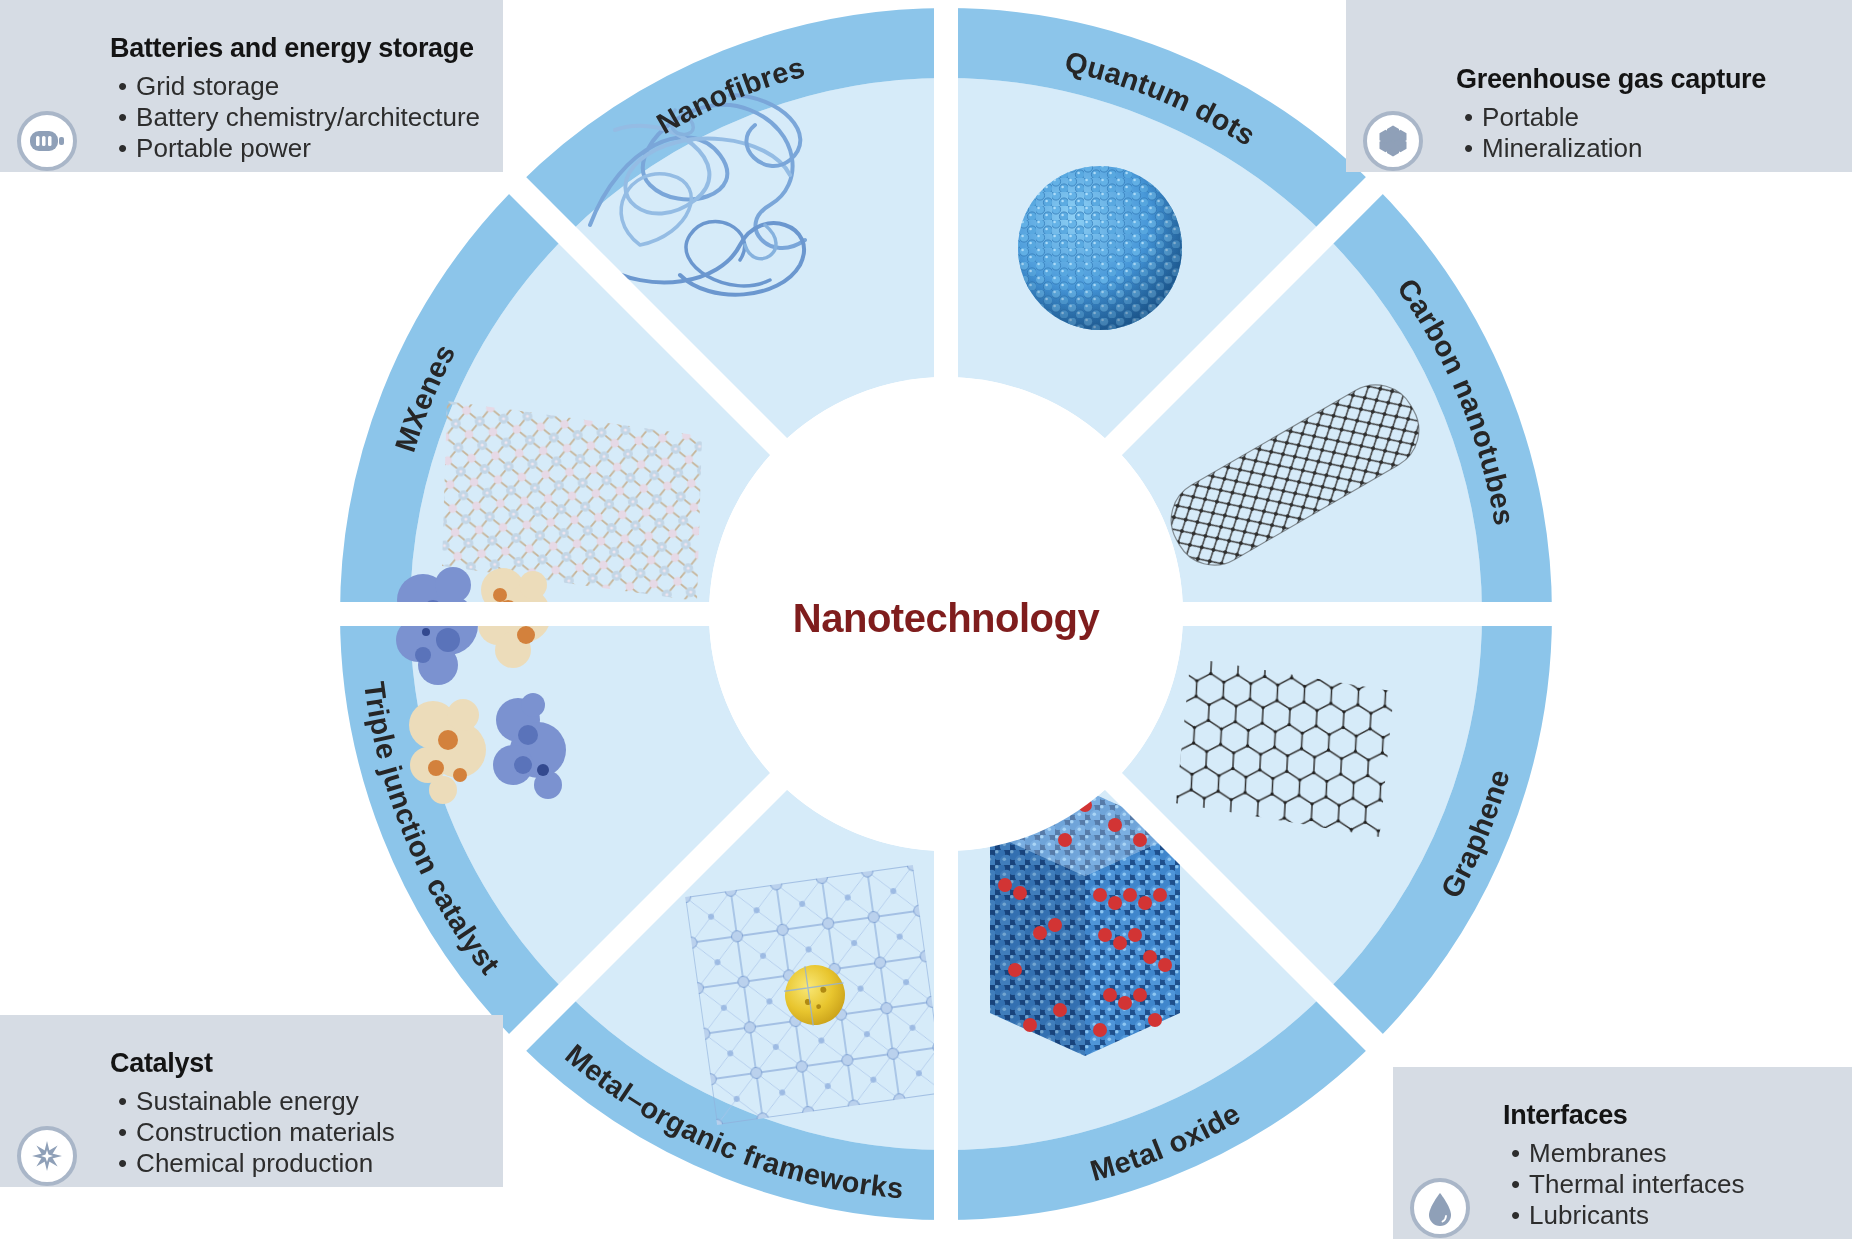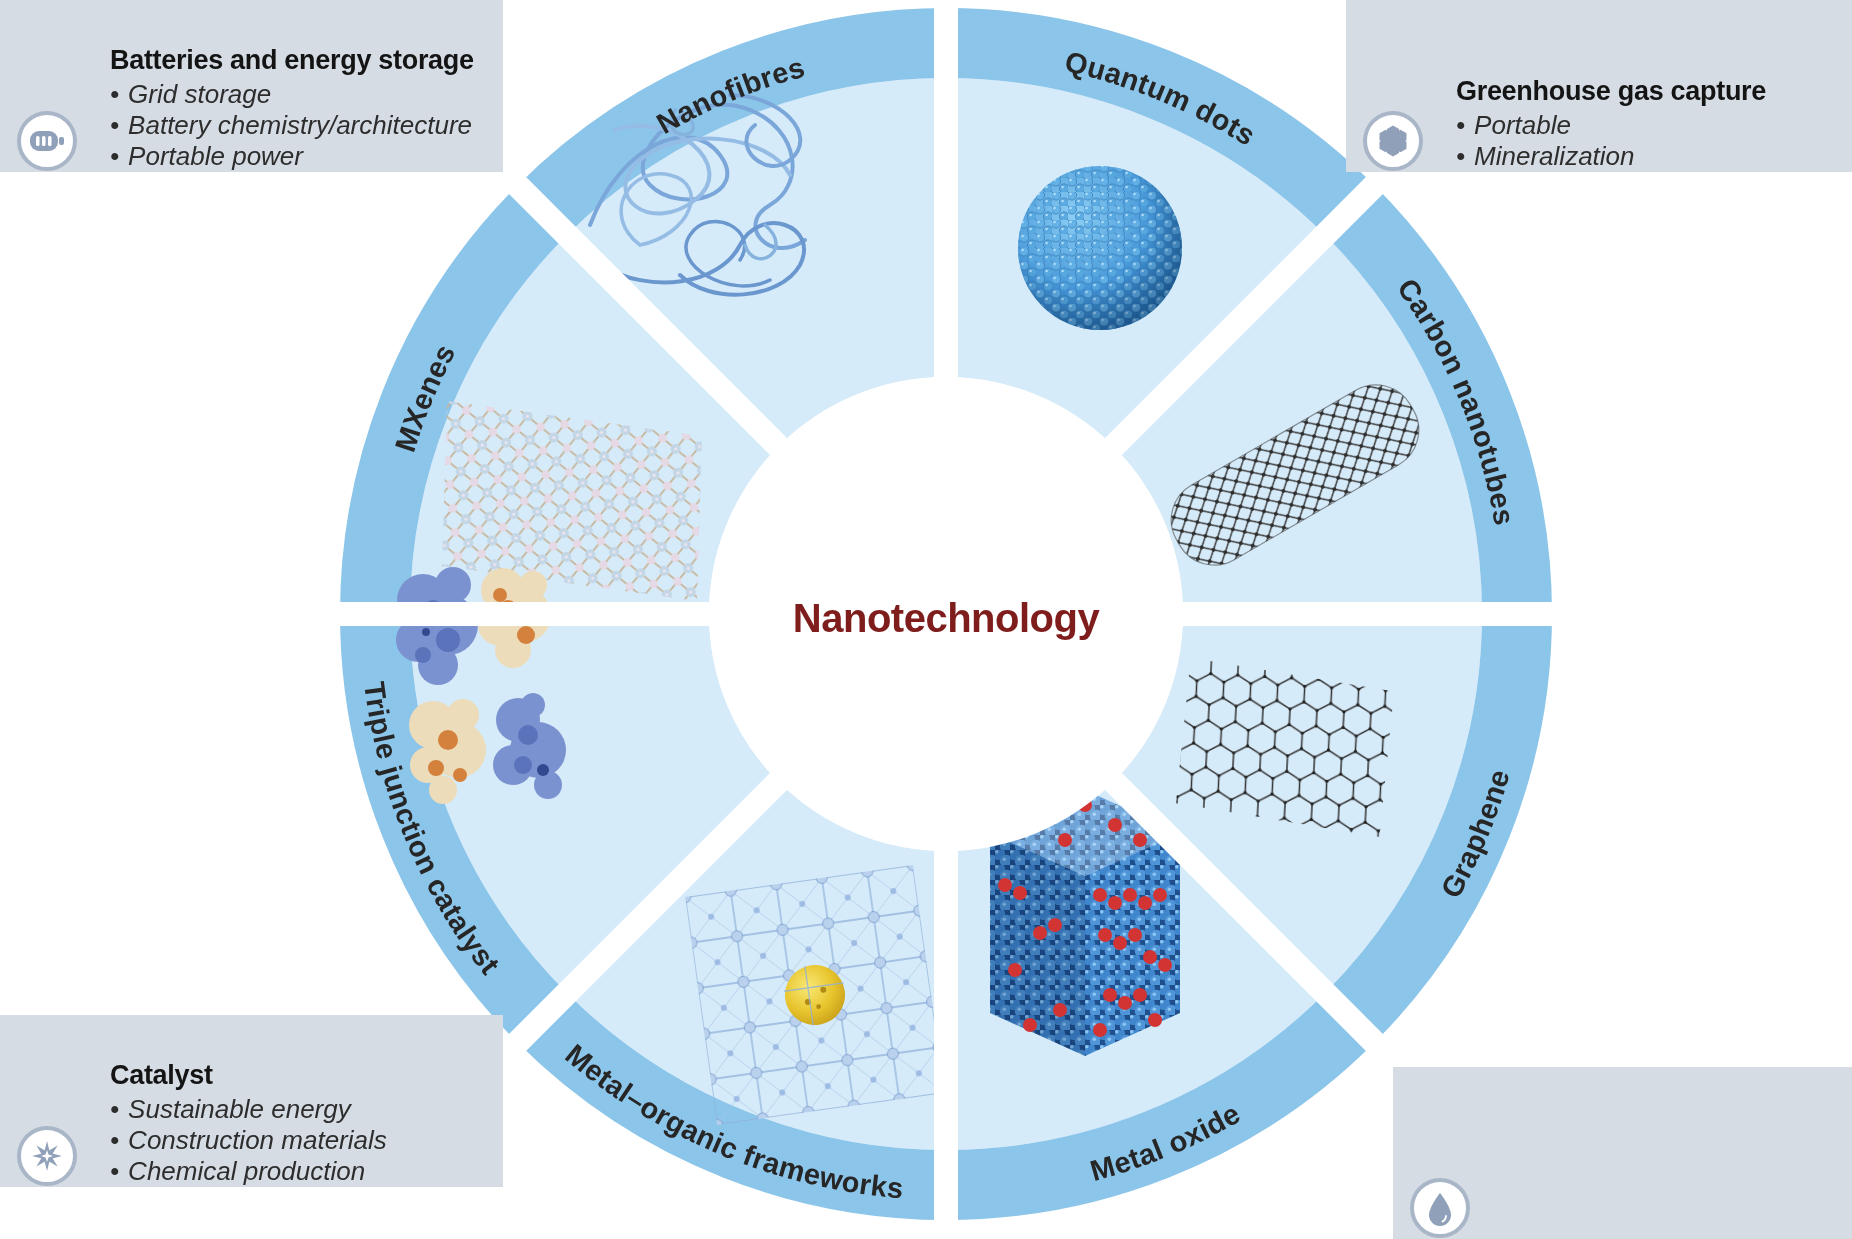--- a/index.html
+++ b/index.html
@@ -18,21 +18,21 @@
   .callout{
     position:absolute;background:#d6dce4;box-sizing:border-box;
     display:flex;align-items:flex-end;gap:32px;padding:12px 8px 0 16px;
   }
   .callout .icon-wrap{flex:0 0 62px;height:62px;margin-top:2px;}
   .callout .txt{flex:1 1 auto;min-width:0;}
   .callout h2{
     margin:7px 0 4px 0;font-size:27px;line-height:30px;color:#141414;
     letter-spacing:-.3px;font-weight:bold;
   }
-  .callout ul{margin:0;padding:0;list-style:none;font-style:italic;}
+  .callout ul{margin:8px;padding:0;list-style:none;}
   .callout li{
     font-size:26px;line-height:31px;color:#2d2d2d;font-weight:400;
   }
   .callout li::before{content:"•";margin-right:9px;}
   #box-batteries{left:0;top:0;width:503px;height:172px;}
   #box-greenhouse{left:1346px;top:0;width:579px;height:172px;}
   #box-catalyst{left:0;top:1015px;width:503px;height:172px;}
   #box-interfaces{left:1393px;top:1067px;width:459px;height:172px;}
 </style>
 </head>
@@ -356,13 +356,21 @@
 </div>
 
 <div class="callout" id="box-interfaces">
   <div class="icon-wrap">
     <svg width="62" height="62" viewBox="0 0 62 62">
       <circle cx="31" cy="31" r="28" fill="#ffffff" stroke="#a9b6c8" stroke-width="4"></circle>
       <path d="M31 16 C31 16 20 30 20 38 A11 11 0 0 0 42 38 C42 30 31 16 31 16 Z" fill="#8fa0b8"></path>
       <path d="M37 39 A6.5 6.5 0 0 1 33.5 44.5" stroke="#ffffff" stroke-width="1.8" fill="none" stroke-linecap="round"></path>
     </svg>
   </div>
+  <div class="txt">
+    <h2>Interfaces</h2>
+    <ul>
+      <li>Membranes</li>
+      <li>Thermal interfaces</li>
+      <li>Lubricants</li>
+    </ul>
+  </div>
 </div>
 
 </body></html>

